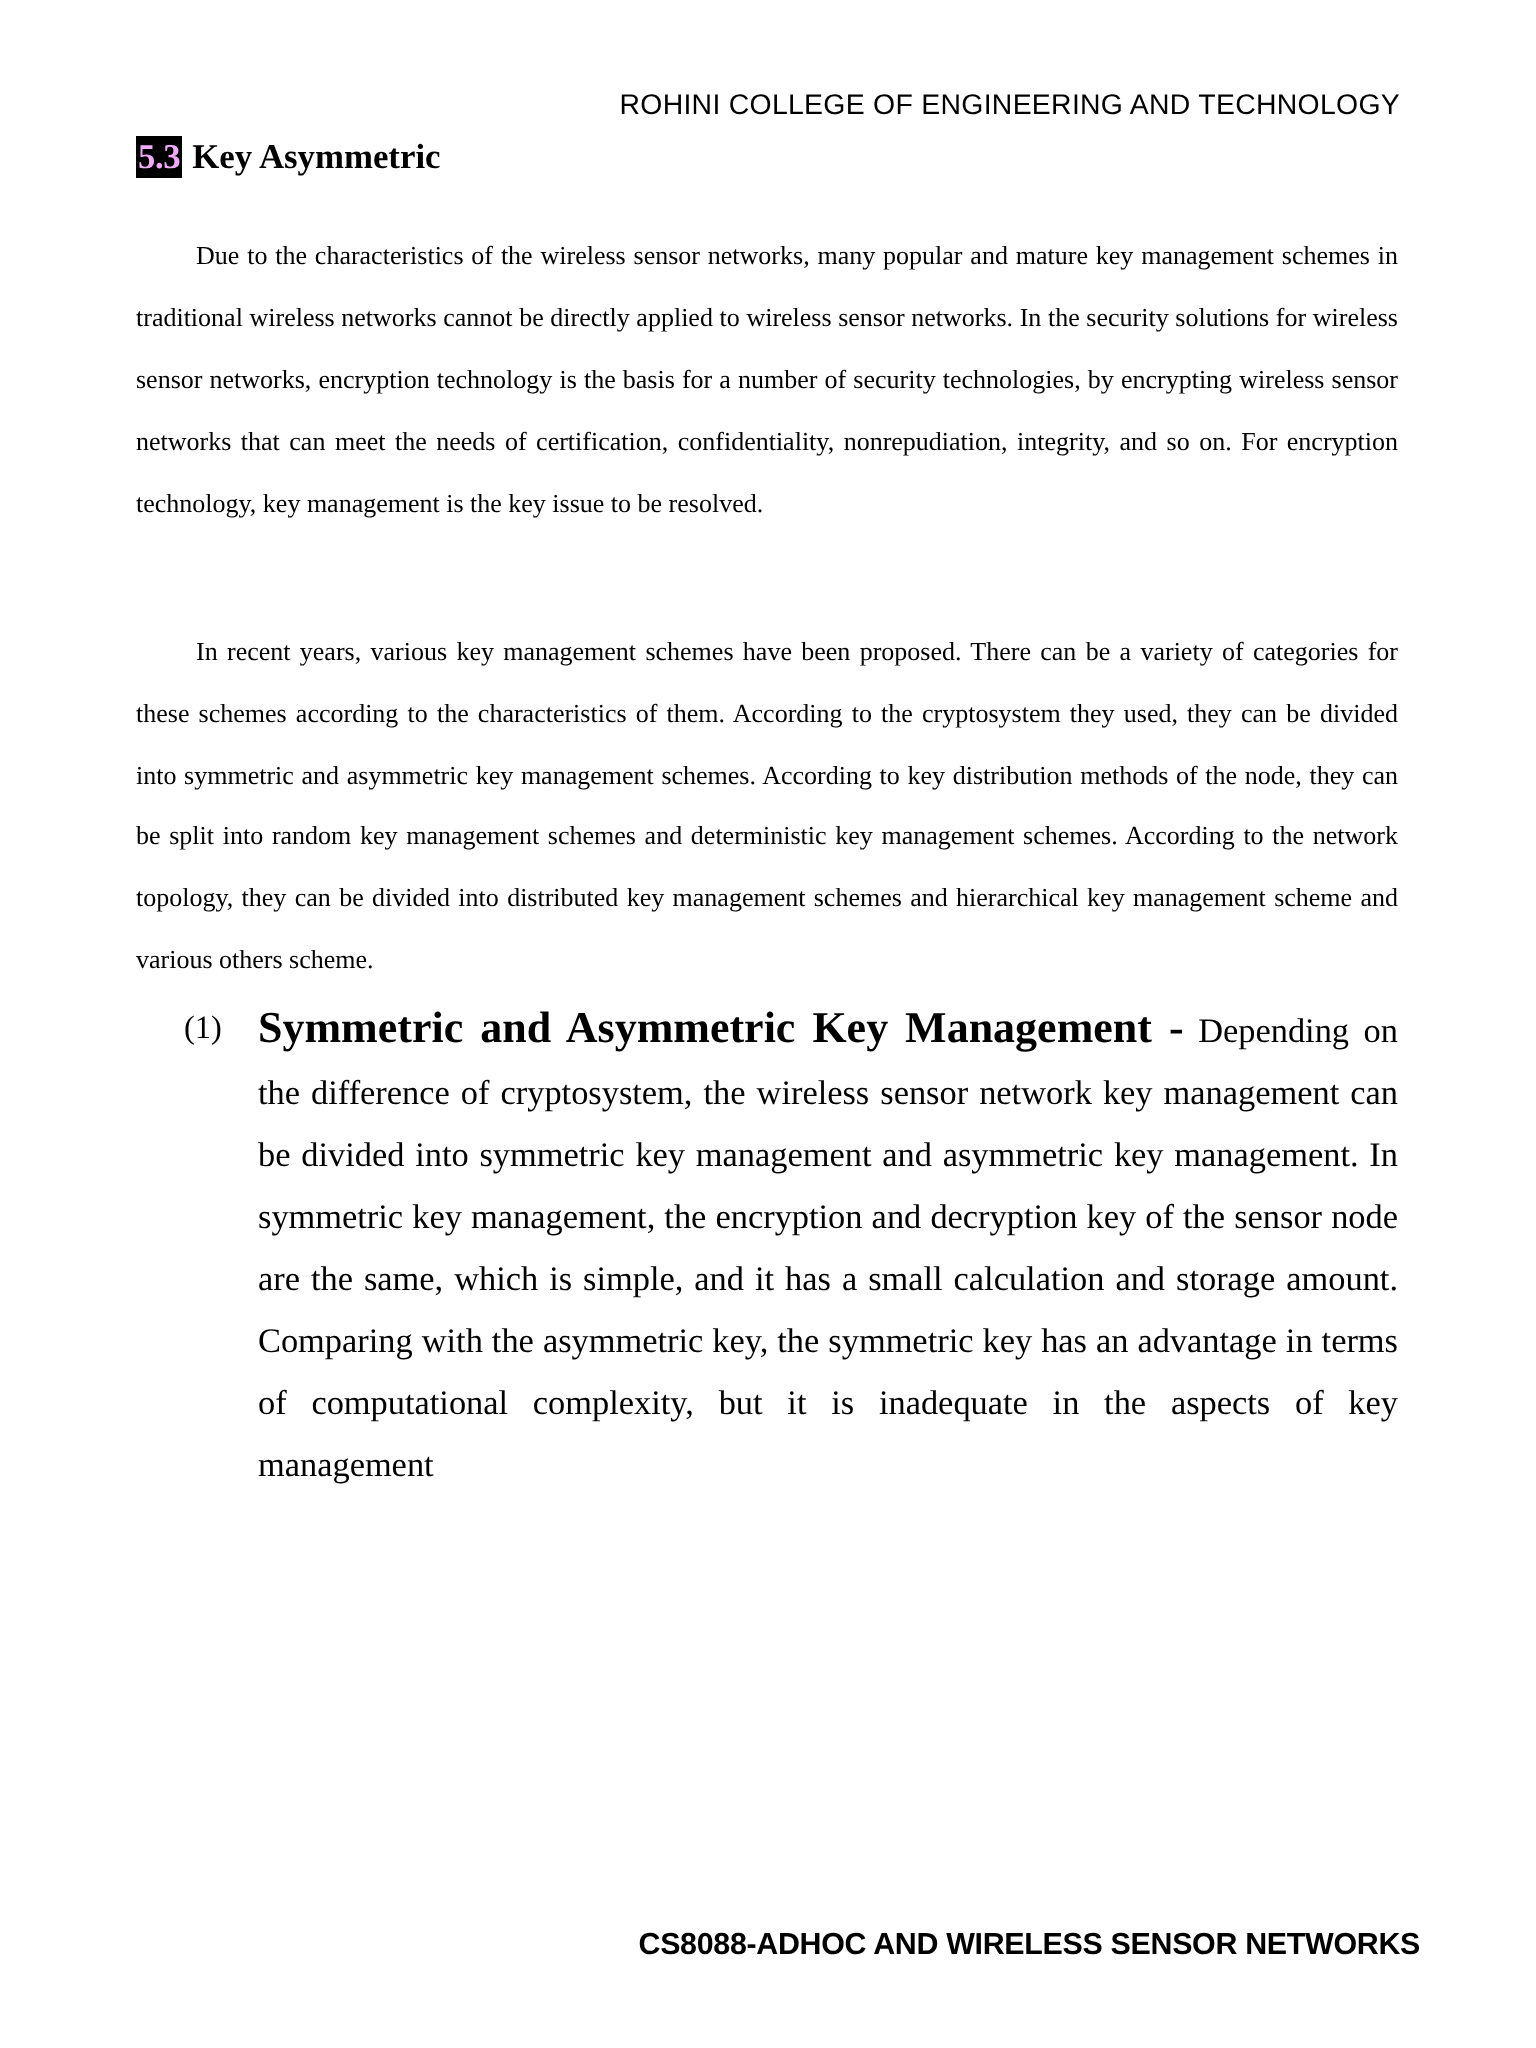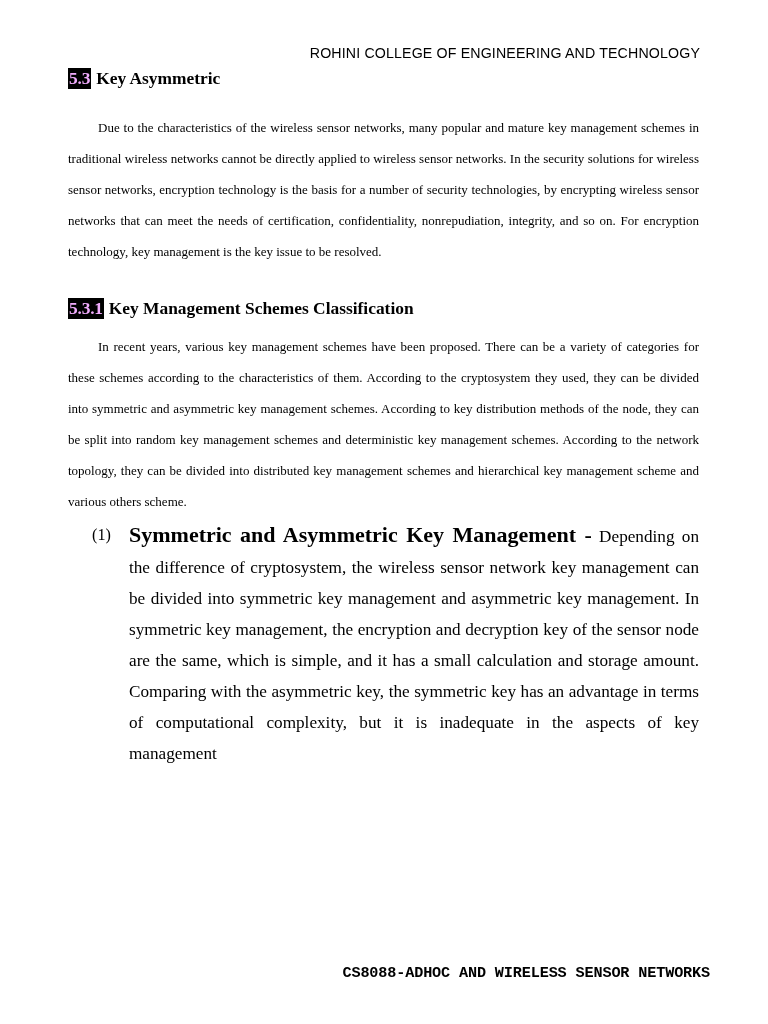--- a/index.html
+++ b/index.html
@@ -128,21 +128,21 @@
     font-size: 22px;
   }
 
   
   .running-footer {
     position: absolute;
     top: 965px;
     left: 68px;
     width: 642px;
     text-align: right;
-    font-family: Liberation Mono, monospace;
+    font-family: Liberation Sans, sans-serif;
     font-weight: bold;
     font-size: 15.2px;
     letter-spacing: -0.15px;
     line-height: 1.1;
     white-space: nowrap;
   }
 </style>
 </head>
 <body>
 
@@ -155,23 +155,20 @@
     <h2 class="heading heading-1">
       <span class="num-highlight">5.3</span><span class="heading-title">Key Asymmetric</span>
     </h2>
 
     <div class="gap-after-h53"></div>
 
     <p class="para last-natural">Due to the characteristics of the wireless sensor networks, many popular and mature key management schemes in traditional wireless networks cannot be directly applied to wireless sensor networks. In the security solutions for wireless sensor networks, encryption technology is the basis for a number of security technologies, by encrypting wireless sensor networks that can meet the needs of certification, confidentiality, nonrepudiation, integrity, and so on. For encryption technology, key management is the key issue to be resolved.</p>
 
     <div class="gap-after-p1"></div>
 
-    <h3 class="heading heading-2">
-      <span class="num-highlight">5.3.1</span><span class="heading-title">Key Management Schemes Classification</span>
-    </h3>
 
     <div class="gap-after-h531"></div>
 
     <p class="para last-natural">In recent years, various key management schemes have been proposed. There can be a variety of categories for these schemes according to the characteristics of them. According to the cryptosystem they used, they can be divided into symmetric and asymmetric key management schemes. According to key distribution methods of the node, they can be split into random key management schemes and deterministic key management schemes. According to the network topology, they can be divided into distributed key management schemes and hierarchical key management scheme and various others scheme.</p>
 
     <div class="gap-after-p2"></div>
 
     <div class="list">
       <div class="list-item">
         <span class="list-marker">(1)</span><span class="lead-in">Symmetric and Asymmetric Key Management -</span><span> Depending on the difference of cryptosystem, the wireless sensor network key management can be divided into symmetric key management and asymmetric key management. In symmetric key management, the encryption and decryption key of the sensor node are the same, which is simple, and it has a small calculation and storage amount. Comparing with the asymmetric key, the symmetric key has an advantage in terms of computational complexity, but it is inadequate in the aspects of key management</span>

